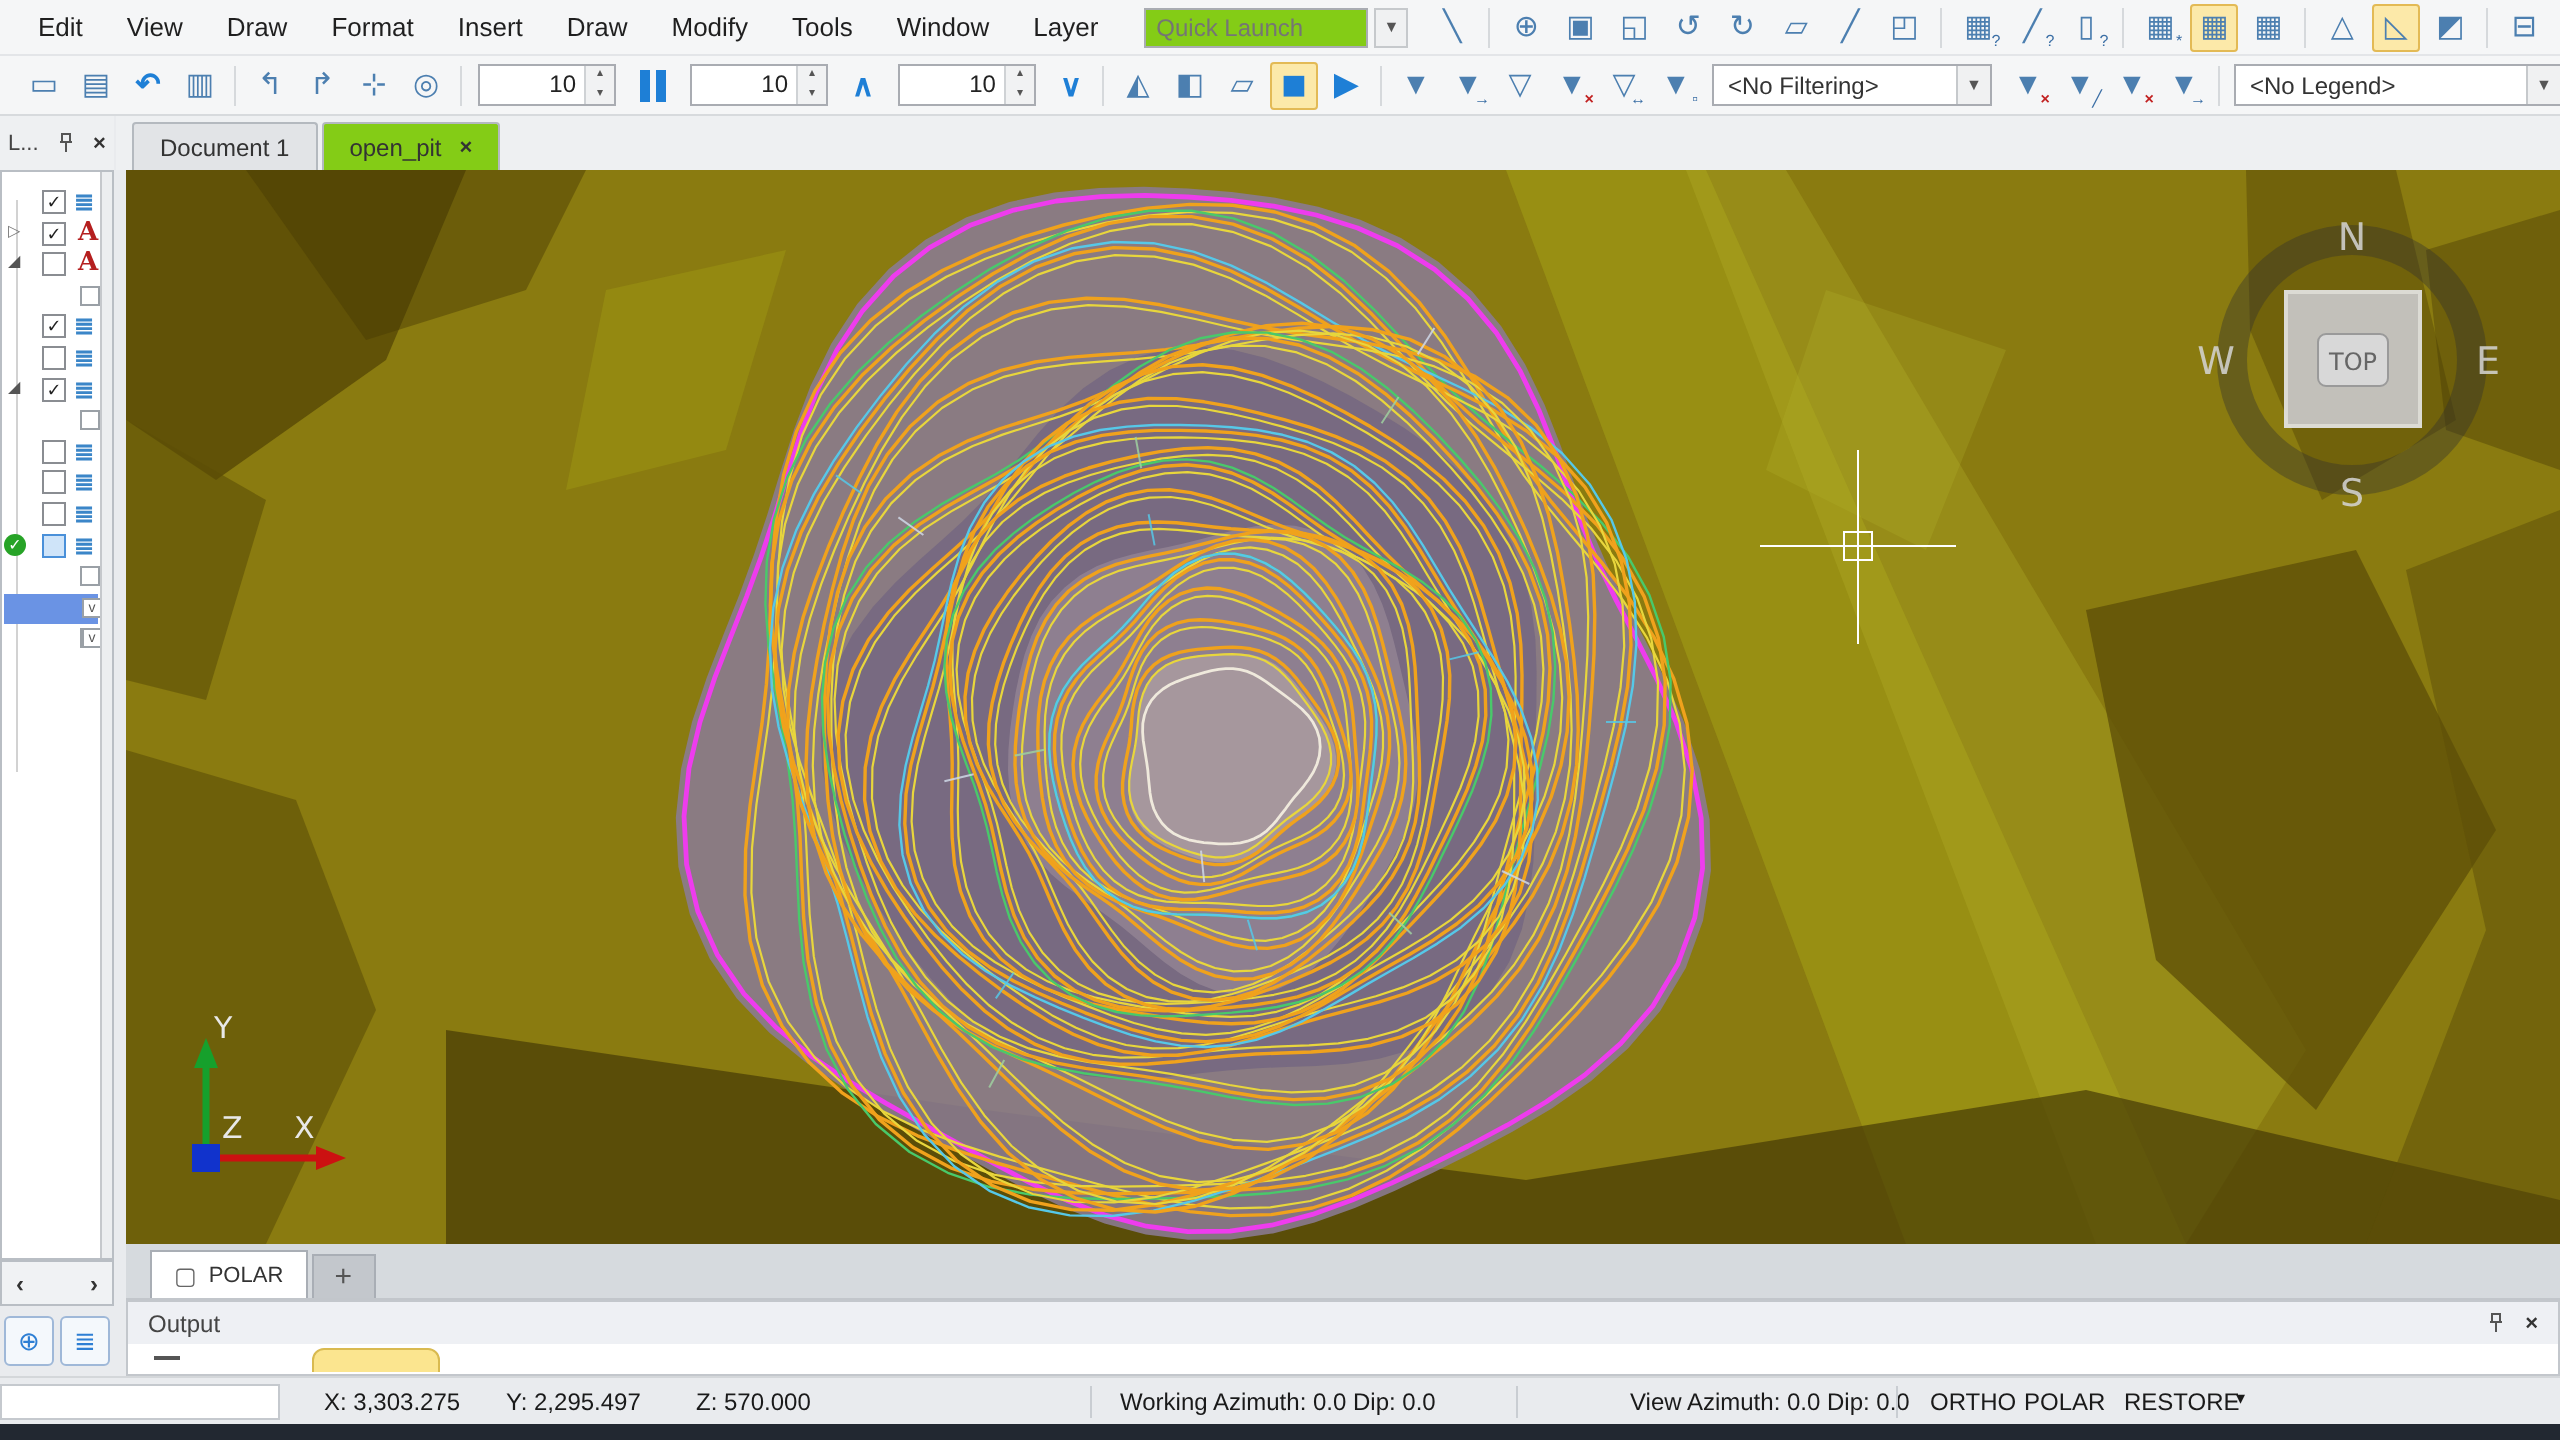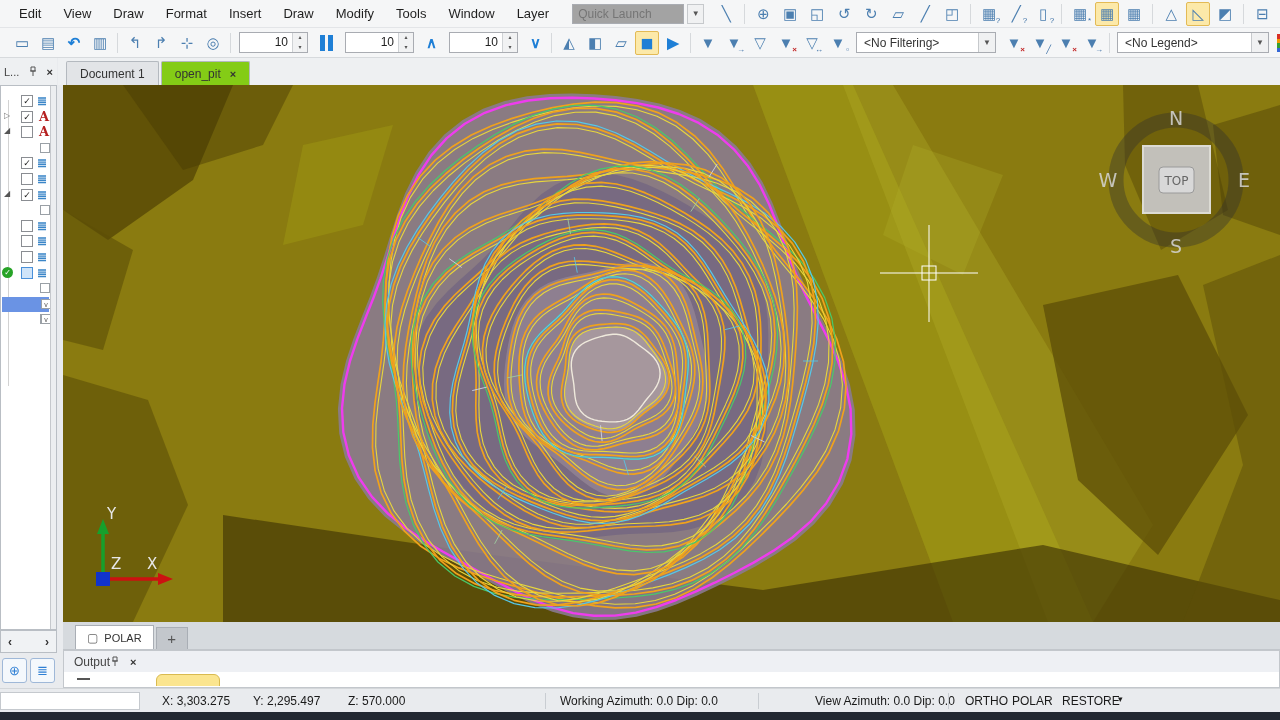--- a/index.html
+++ b/index.html
@@ -7,21 +7,21 @@
   body{width:1280px;height:720px;position:relative;overflow:hidden;background:#e9ebee;
        font-family:"Liberation Sans",sans-serif;color:#222}
 
   
   .menubar{position:absolute;left:0;top:0;width:1280px;height:28px;background:#f5f6f7;
            display:flex;align-items:center;border-bottom:1px solid #e3e5e8}
   .menuwrap{display:flex;align-items:center;padding-left:8px}
   .menu-item{padding:0 11px;font-size:13px;color:#1f1f1f;cursor:default}
   .quick-launch{display:flex;align-items:center;margin-left:12px}
   .ql-input{width:112px;height:20px;border:1px solid #a9acb2;font-size:12px;padding:1px 5px;
-            color:#444;font-family:"Liberation Sans",sans-serif;background:#a3a3a3}
+            color:#444;font-family:"Liberation Sans",sans-serif;background:#84cc16}
   .ql-caret{width:17px;height:20px;border:1px solid #c6c9cc;margin-left:3px;font-size:8px;color:#555;
             display:flex;align-items:center;justify-content:center;background:#f0f1f2}
   .iconrow{display:flex;align-items:center;gap:3px;margin-left:10px}
   .tbtn{width:24px;height:24px;display:flex;align-items:center;justify-content:center;
         position:relative;border-radius:2px;border:1px solid transparent}
   .tbtn.active{background:#fce9a9;border:1px solid #e3ba55}
   .glyph{font-size:15px;color:#4c7fb0;line-height:1}
   .glyph.blue{color:#1e7fd6;font-weight:bold}
   .badge{position:absolute;right:0px;bottom:0px;font-size:8px;color:#3a6ea5;line-height:1}
   .badge.red{color:#c22222;font-weight:bold}
@@ -96,21 +96,21 @@
   .mtab{height:24px;background:#fff;border:1px solid #a9aeb5;border-bottom:none;display:flex;
         align-items:center;padding:0 11px;font-size:11px;color:#333;gap:6px}
   .mtab .cube{color:#666;font-size:12px}
   .addtab{width:32px;height:22px;background:#c3c7cc;border:1px solid #a9aeb5;border-bottom:none;
           margin-left:2px;display:flex;align-items:center;justify-content:center;color:#555;font-size:15px}
 
   
   .output{position:absolute;left:63px;top:650px;width:1217px;height:38px;background:#fff;
           border:1px solid #c3c7cc}
   .out-header{height:21px;background:#eef0f4;display:flex;align-items:center;
-              padding:0 10px;font-size:12px;color:#444}
+              justify-content:space-between;padding:0 10px;font-size:12px;color:#444}
   .out-tools{display:flex;align-items:center;gap:10px}
   .out-body{position:relative;height:14px;background:#fff;overflow:hidden}
   .out-dash{position:absolute;left:13px;top:6px;width:13px;height:2px;background:#555}
   .ybtn{position:absolute;left:92px;top:2px;width:64px;height:18px;background:#fbe58f;
         border:1px solid #d9ba50;border-radius:6px}
 
   
   .statusbar{position:absolute;left:0;top:688px;width:1280px;height:24px;background:#e9ebee;
              font-size:12px;color:#1a1a1a;border-top:1px solid #d4d7da}
   .cmdbox{position:absolute;left:0;top:3px;width:140px;height:18px;background:#fff;border:1px solid #c5c9ce}
@@ -328,21 +328,21 @@
       <div class="tbtn">
         <span class="glyph">▼</span>
         <span class="badge red">×</span>
       </div>
       <div class="tbtn">
         <span class="glyph">▼</span>
         <span class="badge">→</span>
       </div>
     </div>
   <div class="vsep"></div>
-  <div class="dd" style="width:152px">
+  <div class="dd" style="width:164px">
     <span class="txt">&lt;No Legend&gt;</span>
     <span class="caret">▼</span>
   </div>
   <div class="rainbow"></div>
 </div>
 
 <div class="sb-header">
   <span>L...</span>
   <svg width="10" height="11" viewBox="0 0 10 11">
     <path d="M3 1h4v4H3z M2 5h6 M5 5v5" stroke="#555" stroke-width="1" fill="none"></path>

